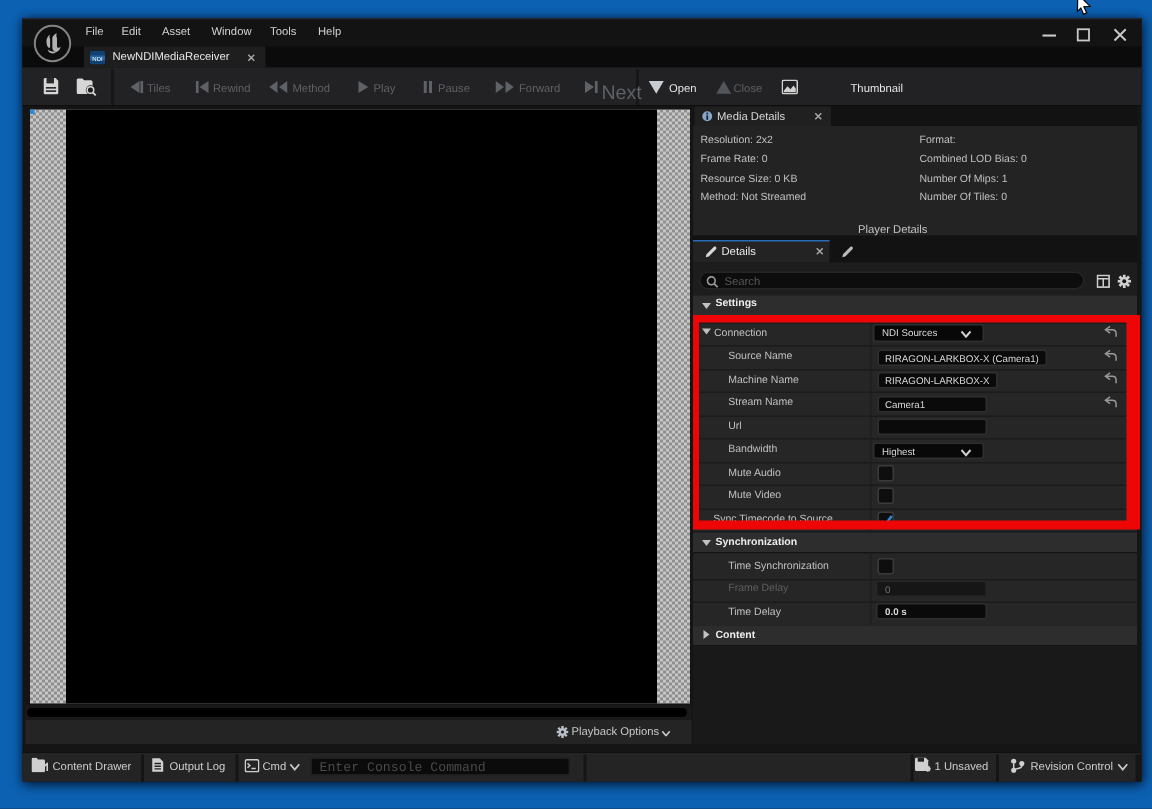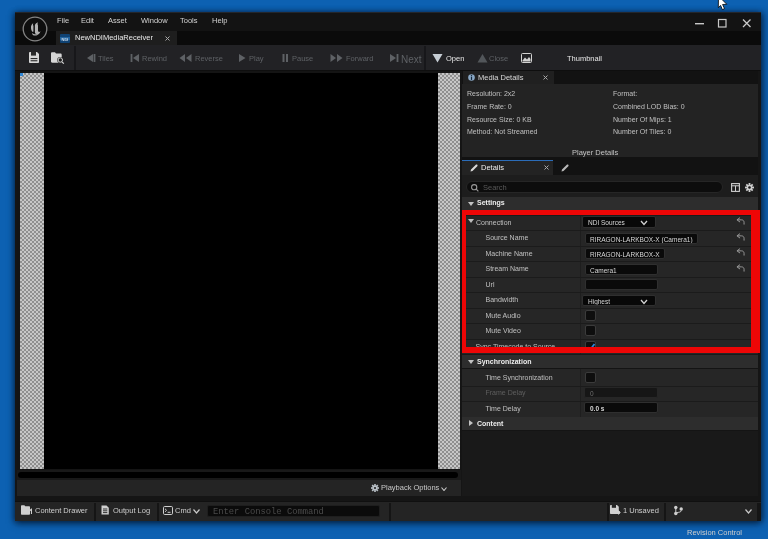--- a/index.html
+++ b/index.html
@@ -78,40 +78,40 @@
   <span class="txt dim" style="left:83px;top:41.5px;font-size:7.5px;">Tiles</span>
   <svg class="a" style="left:115px;top:42px;" width="10" height="8" viewBox="0 0 10 8">
       <rect x="0.6" y="0" width="1.8" height="8" fill="#5e6165"></rect>
       <path d="M9 0 L9 8 L3 4 Z" fill="#5e6165"></path>
     </svg>
   <span class="txt dim" style="left:127px;top:41.5px;font-size:7.5px;">Rewind</span>
   <svg class="a" style="left:164px;top:42px;" width="13" height="8" viewBox="0 0 13 8">
       <path d="M6 0 L6 8 L0.5 4 Z" fill="#5e6165"></path>
       <path d="M12.5 0 L12.5 8 L7 4 Z" fill="#5e6165"></path>
     </svg>
-  <span class="txt dim" style="left:180px;top:41.5px;font-size:7.5px;">Reverse</span>
+  <span class="txt dim" style="left:180px;top:41.5px;font-size:7.5px;">Method</span>
   <svg class="a" style="left:223px;top:42px;" width="8" height="8" viewBox="0 0 8 8">
       <path d="M1 0 L7.5 4 L1 8 Z" fill="#5e6165"></path>
     </svg>
   <span class="txt dim" style="left:234px;top:41.5px;font-size:7.5px;">Play</span>
   <svg class="a" style="left:267px;top:42px;" width="7" height="8" viewBox="0 0 7 8">
       <rect x="0.5" width="2" height="8" fill="#5e6165"></rect>
       <rect x="4" width="2" height="8" fill="#5e6165"></rect>
     </svg>
   <span class="txt dim" style="left:277px;top:41.5px;font-size:7.5px;">Pause</span>
   <svg class="a" style="left:315px;top:42px;" width="13" height="8" viewBox="0 0 13 8">
       <path d="M0.5 0 L6 4 L0.5 8 Z" fill="#5e6165"></path>
       <path d="M7 0 L12.5 4 L7 8 Z" fill="#5e6165"></path>
     </svg>
   <span class="txt dim" style="left:331px;top:41.5px;font-size:7.5px;">Forward</span>
   <svg class="a" style="left:374px;top:42px;" width="10" height="8" viewBox="0 0 10 8">
       <path d="M1 0 L7 4 L1 8 Z" fill="#5e6165"></path>
       <rect x="7.6" width="1.8" height="8" fill="#5e6165"></rect>
     </svg>
-  <span class="txt dim" style="left:386px;top:41.5px;font-size:10px;">Next</span>
+  <span class="txt dim" style="left:386px;top:41.5px;font-size:13px;">Next</span>
 
   <svg class="a" style="left:417px;top:41px;" width="11" height="10" viewBox="0 0 11 10">
       <path d="M0.5 1 L10.5 1 L5.5 9.5 Z" fill="#c6cdd4"></path>
     </svg>
   <span class="txt" style="left:431px;top:41.5px;font-size:7.5px;color:#e6e6e6;">Open</span>
   <svg class="a" style="left:462px;top:41px;" width="11" height="10" viewBox="0 0 11 10">
       <path d="M0.5 9.5 L10.5 9.5 L5.5 1 Z" fill="#52565a"></path>
     </svg>
   <span class="txt dim" style="left:474px;top:41.5px;font-size:7.5px;">Close</span>
   <svg class="a" style="left:506px;top:41px;" width="11" height="10" viewBox="0 0 11 10">
@@ -349,21 +349,21 @@
     <path d="M8.5 5.5 L8.5 9.5 M6.5 7.5 L10.5 7.5 M7.1 6.1 L9.9 8.9 M9.9 6.1 L7.1 8.9" stroke="#cfcfcf" stroke-width="1"></path>
   </svg>
   <span class="txt" style="left:608px;top:494px;font-size:7.5px;color:#cdcdcd;">1 Unsaved</span>
 
   <svg class="a" style="left:658px;top:492.5px;" width="11" height="11" viewBox="0 0 11 11">
     <circle cx="2.8" cy="2.5" r="1.7" fill="#cfcfcf"></circle>
     <circle cx="2.8" cy="8.5" r="1.7" fill="#cfcfcf"></circle>
     <circle cx="8.2" cy="4" r="1.7" fill="#cfcfcf"></circle>
     <path d="M2.8 4 L2.8 7 M8.2 5.5 C8.2 7.5 5.5 7 3.8 7.8" stroke="#cfcfcf" stroke-width="1" fill="none"></path>
   </svg>
-  <span class="txt" style="left:672px;top:494px;font-size:7.5px;color:#cdcdcd;margin-top:22px;">Revision Control</span>
+  <span class="txt" style="left:672px;top:494px;font-size:7.5px;color:#cdcdcd;">Revision Control</span>
   <svg class="a" style="left:729.5px;top:497px;" width="7" height="5" viewBox="0 0 7 5">
       <path d="M0.5 0.5 L3.5 4 L6.5 0.5" stroke="#c8c8c8" stroke-width="1.2" fill="none"></path>
     </svg>
 </div>
 
 <svg class="a" style="left:717px;top:0;" width="12" height="12" viewBox="0 0 12 12">
   <polygon points="1.5,-4 9.8,4.3 5.6,4.5 7.5,8.6 5.4,9.6 3.6,5.4 1.3,7.6" fill="#fff" stroke="#000" stroke-width="0.8"></polygon>
 </svg>
 
 </body></html>

